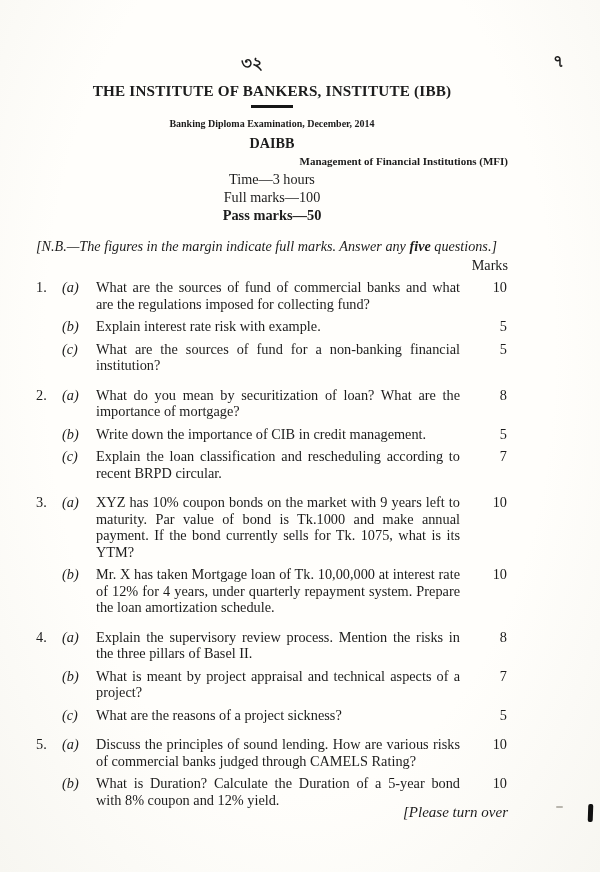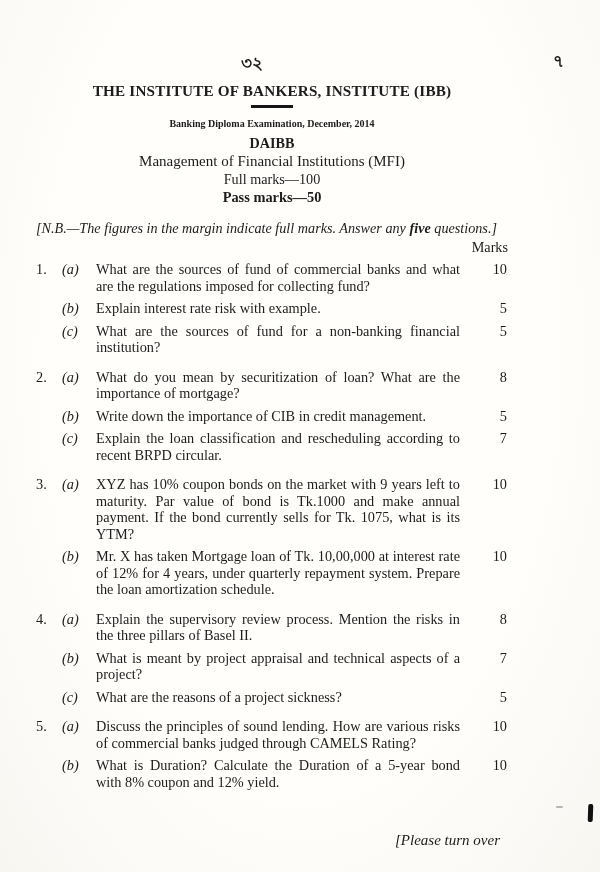--- a/index.html
+++ b/index.html
@@ -19,21 +19,21 @@
   .pageno-row{position:relative;height:24px;margin-bottom:8px;}
   .pageno-center{position:absolute;left:0;right:40px;text-align:center;font-size:17px;font-weight:bold;}
   .pageno-right{position:absolute;right:-56px;top:-2px;font-size:17px;font-weight:bold;}
   
   .hdr{text-align:center;}
   .hdr-line{line-height:18px;}
   .t-institute{font-size:15.2px;font-weight:bold;letter-spacing:.2px;}
   .t-rule{width:42px;height:3px;background:#161616;margin:5px auto 7px auto;}
   .t-exam{font-size:10px;font-weight:bold;}
   .t-daibb{font-size:14.2px;font-weight:bold;margin-top:1px;}
-  .t-subject{font-size:15px;font-weight:normal;}
+  .t-subject{font-size:11px;font-weight:bold;text-align:right;}
   .t-time,.t-full{font-size:14.2px;}
   .t-pass{font-size:14.4px;font-weight:bold;}
   
   .nb{margin-top:14px;font-style:italic;font-size:14.2px;line-height:17px;white-space:nowrap;}
   .nb .nb-bold{font-weight:bold;}
   .marks-label{text-align:right;font-size:14.2px;line-height:17px;margin-top:2px;}
   
   .questions{margin-top:5px;}
   .q-group{margin-bottom:13px;}
   .q-row{
@@ -43,22 +43,22 @@
     margin-bottom:6px;
     font-size:14.3px;
     line-height:16.5px;
   }
   .q-num{text-align:left;}
   .q-label{font-style:italic;}
   .q-text{text-align:justify;}
   .q-marks{text-align:right;padding-right:1px;}
   
   .footer-note{
-    position:absolute;top:804px;right:100px;
-    font-style:italic;font-size:15px;margin-top:28px;
+    position:absolute;top:804px;right:92px;
+    font-style:italic;font-size:15px;
   }
   
   .ink-mark{
     position:absolute;left:588px;top:804px;
     width:5px;height:18px;background:#101010;
     border-radius:2px;transform:rotate(2deg);
   }
   .ink-dot{
     position:absolute;left:556px;top:806px;
     width:7px;height:2px;background:#b9b6ae;border-radius:1px;
@@ -73,20 +73,21 @@
     <span class="pageno-center">৩২</span>
     <span class="pageno-right">৭</span>
   </div>
 
   <div class="hdr">
     <div class="hdr-line t-institute">THE INSTITUTE OF BANKERS, INSTITUTE (IBB)</div>
     <div class="t-rule"></div>
     <div class="hdr-line t-exam">Banking Diploma Examination, December, 2014</div>
     <div class="hdr-line t-daibb">DAIBB</div>
     <div class="hdr-line t-subject">Management of Financial Institutions (MFI)</div>
+    <div class="hdr-line t-time">Time—3 hours</div>
     <div class="hdr-line t-full">Full marks—100</div>
     <div class="hdr-line t-pass">Pass marks—50</div>
   </div>
 
   <div class="nb"><span>[N.B.—The figures in the margin indicate full marks. Answer any </span><span class="nb-bold">five</span><span> questions.]</span></div>
 
   <div class="marks-label">Marks</div>
 
   <div class="questions">
       <div class="q-group">

